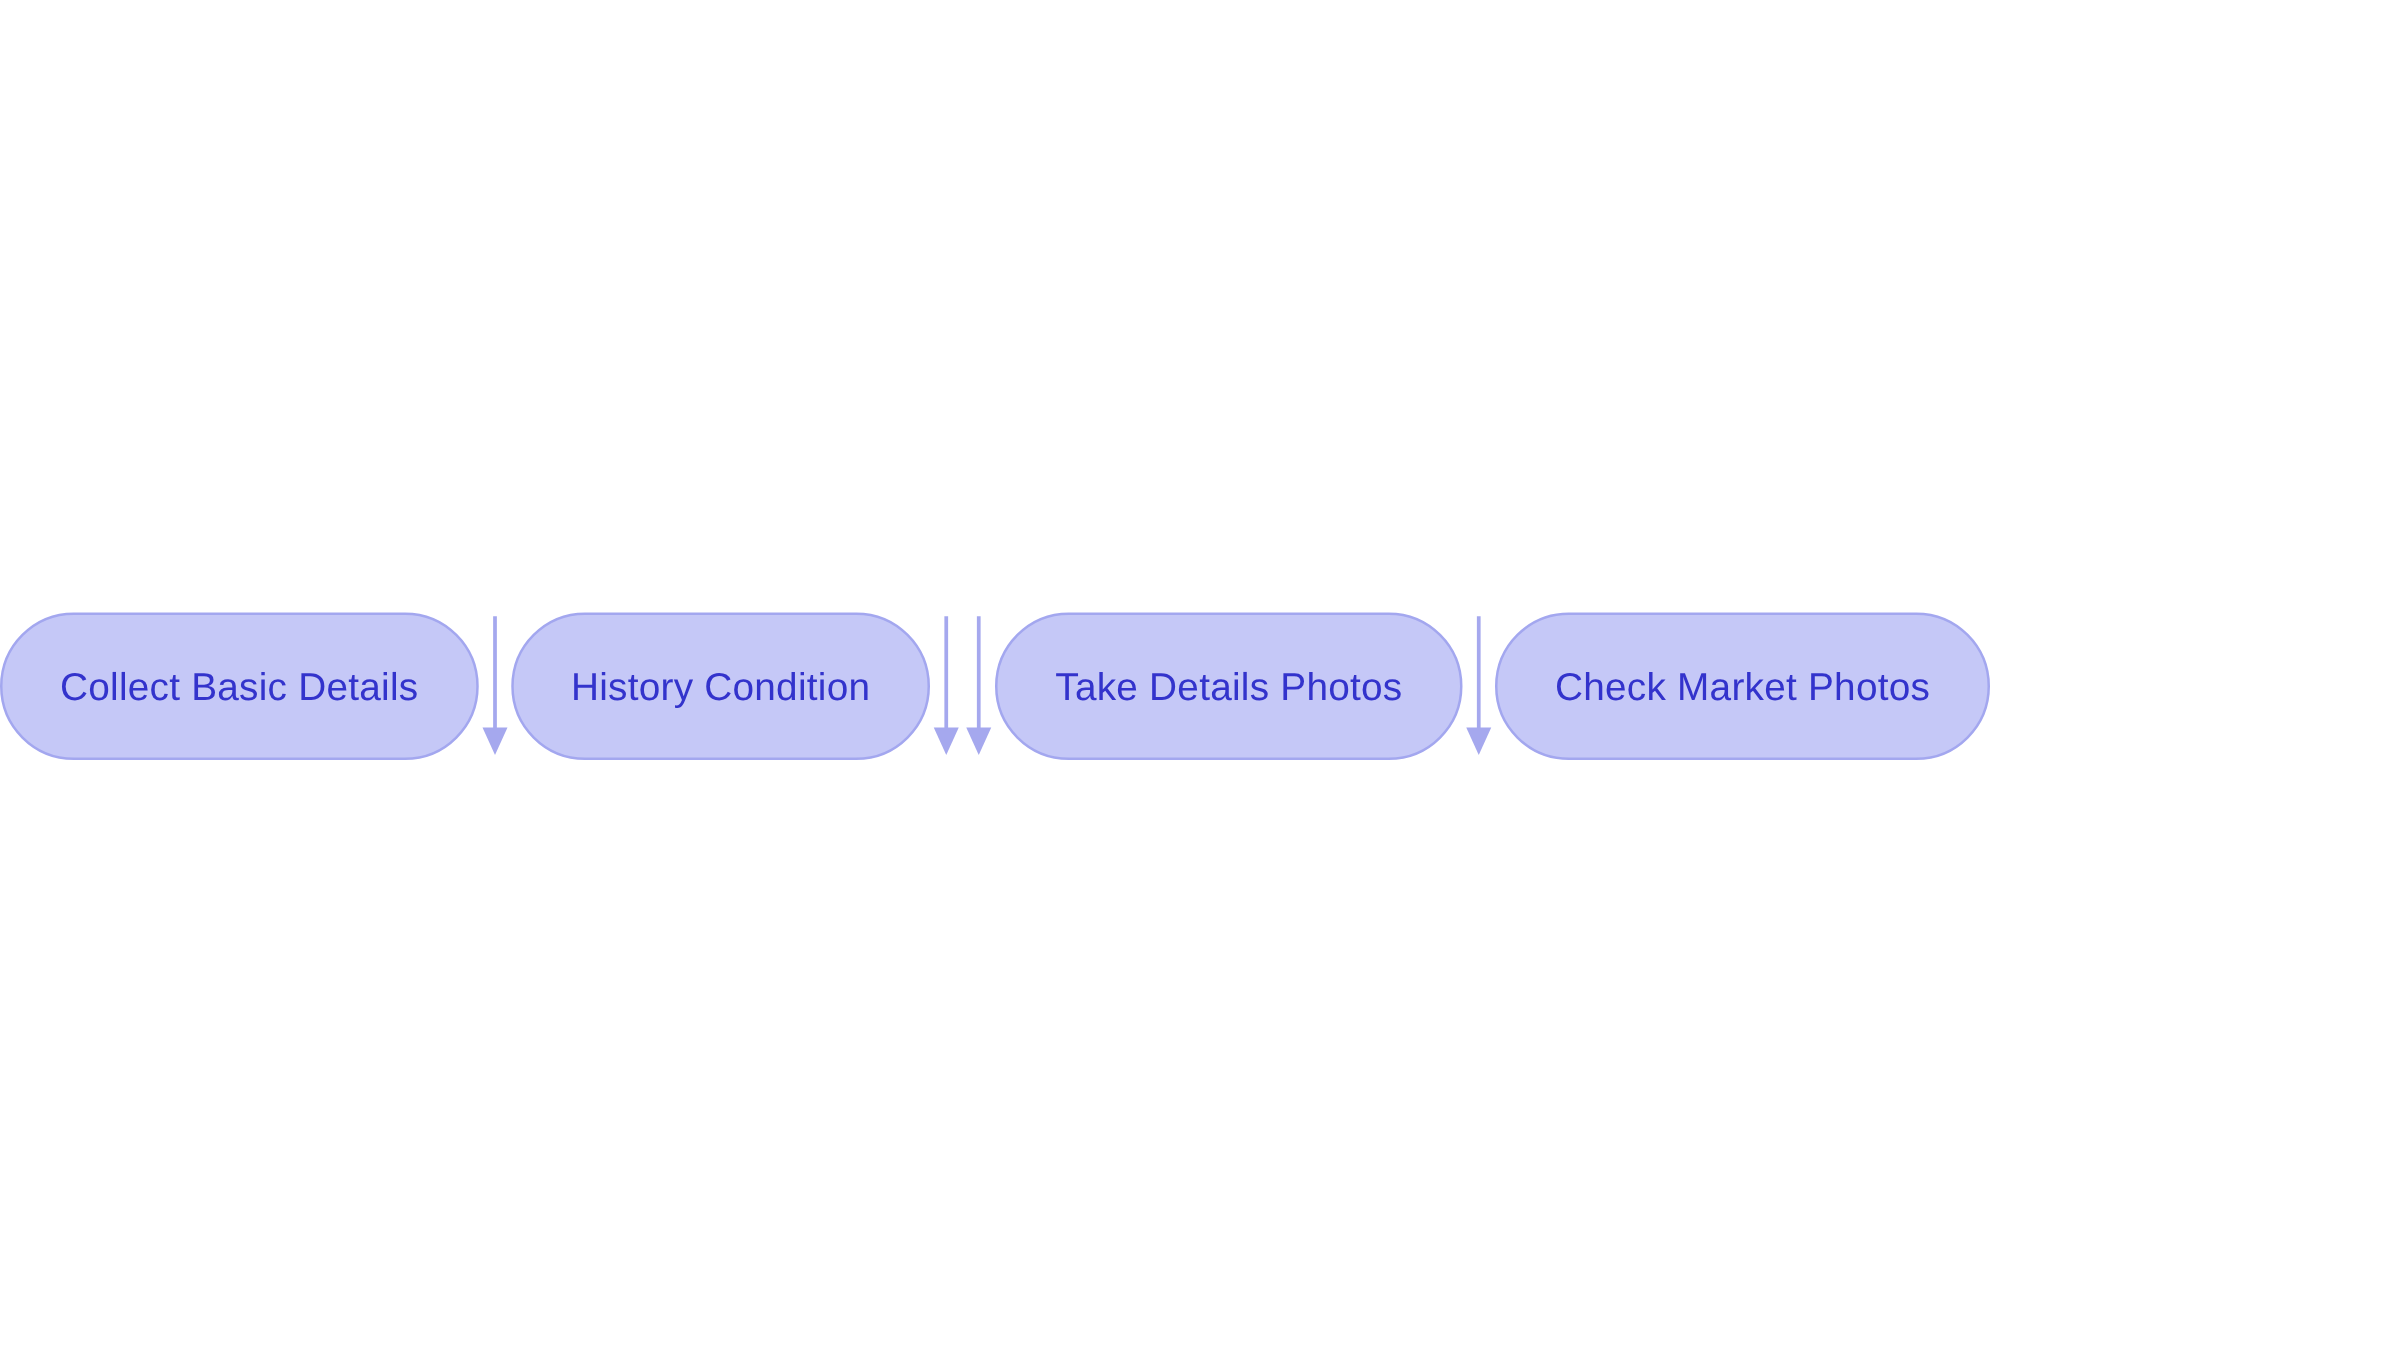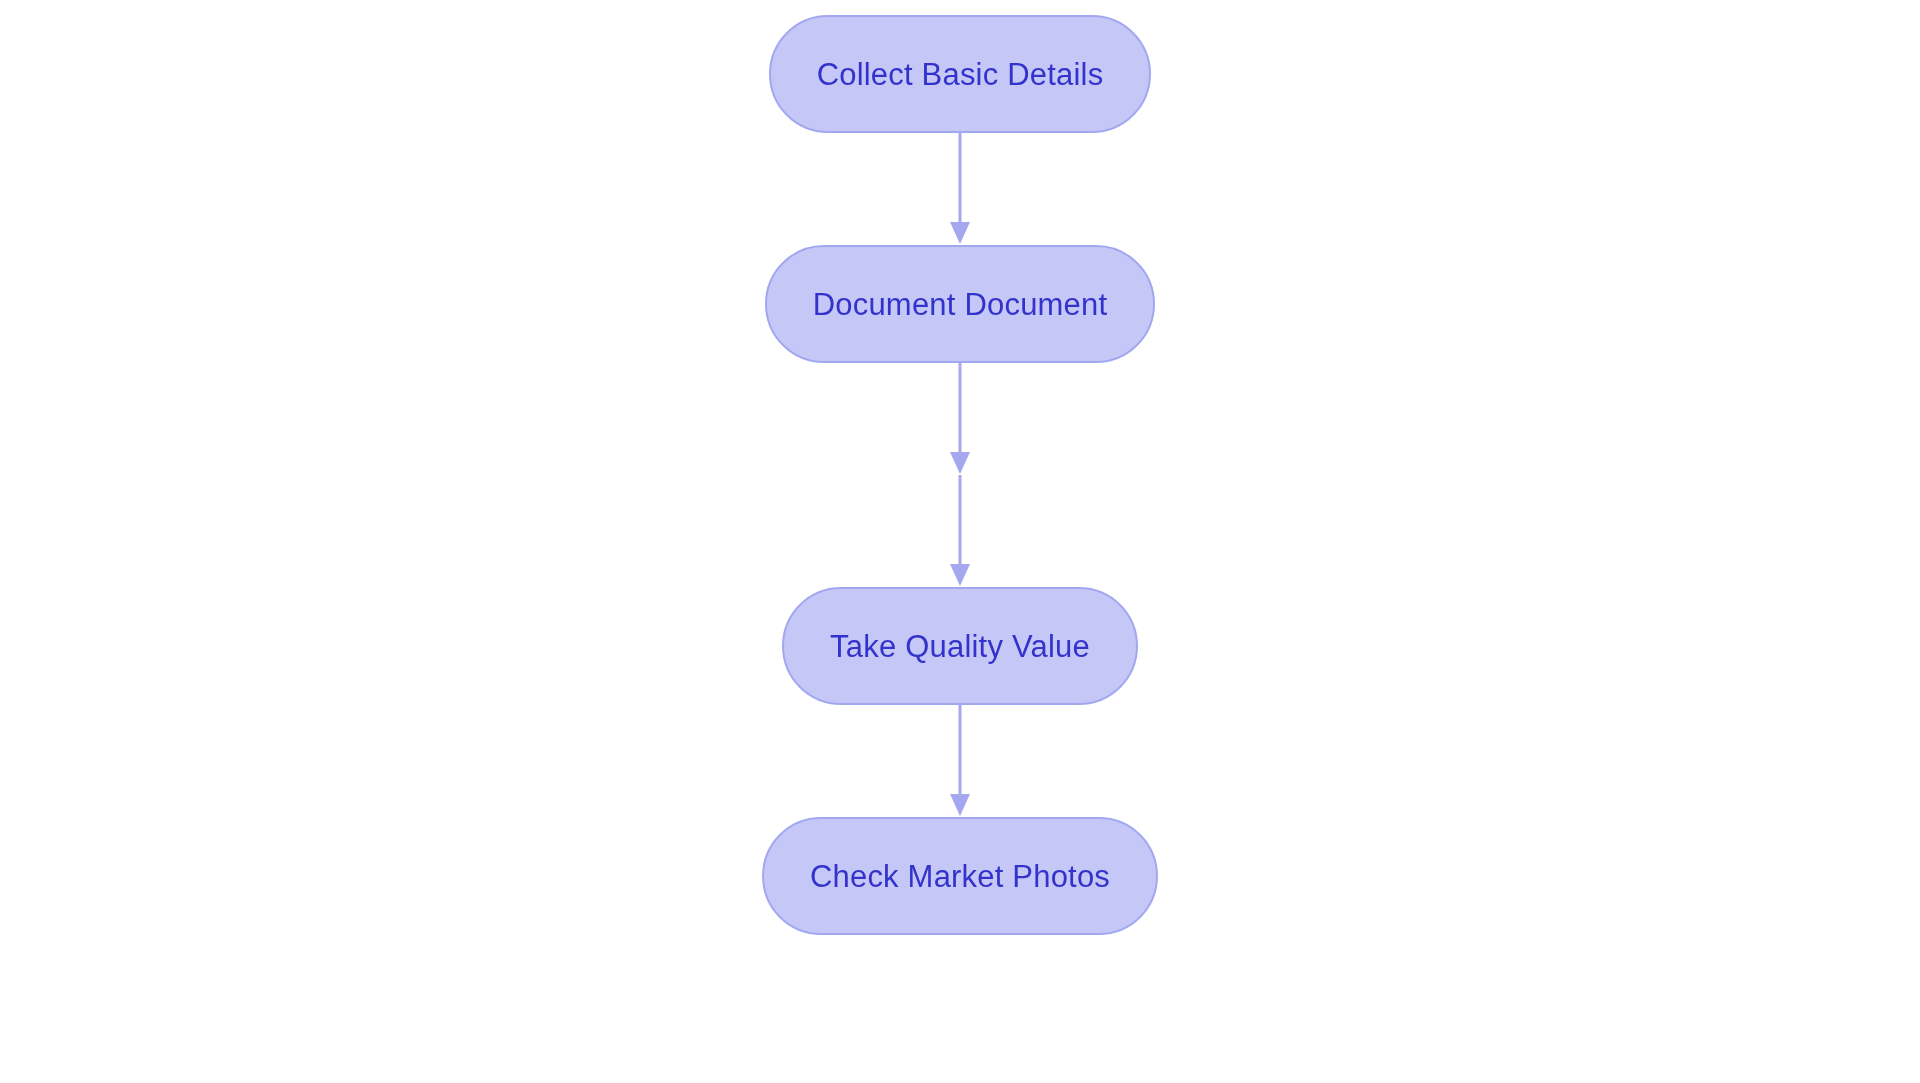--- a/index.html
+++ b/index.html
@@ -22,21 +22,21 @@
     background: #ffffff;
   }
 
   .flow-column {
     position: absolute;
     left: 0;
     top: 0;
     width: 1920px;
     height: 1083px;
     display: flex;
-    flex-direction: column;
+    flex-direction: row;
     align-items: center;
     justify-content: flex-start;
     padding-top: 15px;
     box-sizing: border-box;
   }
 
   .node {
     box-sizing: border-box;
     height: 118px;
     display: flex;
@@ -95,40 +95,40 @@
     </div>
 
     <div class="connector">
       <svg viewBox="0 0 26 112" xmlns="http://www.w3.org/2000/svg" aria-hidden="true">
         <line class="conn-line" x1="13" y1="0" x2="13" y2="90"></line>
         <polygon class="conn-head" points="3,89 23,89 13,111"></polygon>
       </svg>
     </div>
 
     <div class="node">
-      <span class="node-label">Document Document</span>
+      <span class="node-label">History Condition</span>
     </div>
 
     <div class="connector">
       <svg viewBox="0 0 26 112" xmlns="http://www.w3.org/2000/svg" aria-hidden="true">
         <line class="conn-line" x1="13" y1="0" x2="13" y2="90"></line>
         <polygon class="conn-head" points="3,89 23,89 13,111"></polygon>
       </svg>
     </div>
 
 
     <div class="connector">
       <svg viewBox="0 0 26 112" xmlns="http://www.w3.org/2000/svg" aria-hidden="true">
         <line class="conn-line" x1="13" y1="0" x2="13" y2="90"></line>
         <polygon class="conn-head" points="3,89 23,89 13,111"></polygon>
       </svg>
     </div>
 
     <div class="node">
-      <span class="node-label">Take Quality Value</span>
+      <span class="node-label">Take Details Photos</span>
     </div>
 
     <div class="connector">
       <svg viewBox="0 0 26 112" xmlns="http://www.w3.org/2000/svg" aria-hidden="true">
         <line class="conn-line" x1="13" y1="0" x2="13" y2="90"></line>
         <polygon class="conn-head" points="3,89 23,89 13,111"></polygon>
       </svg>
     </div>
 
     <div class="node">

